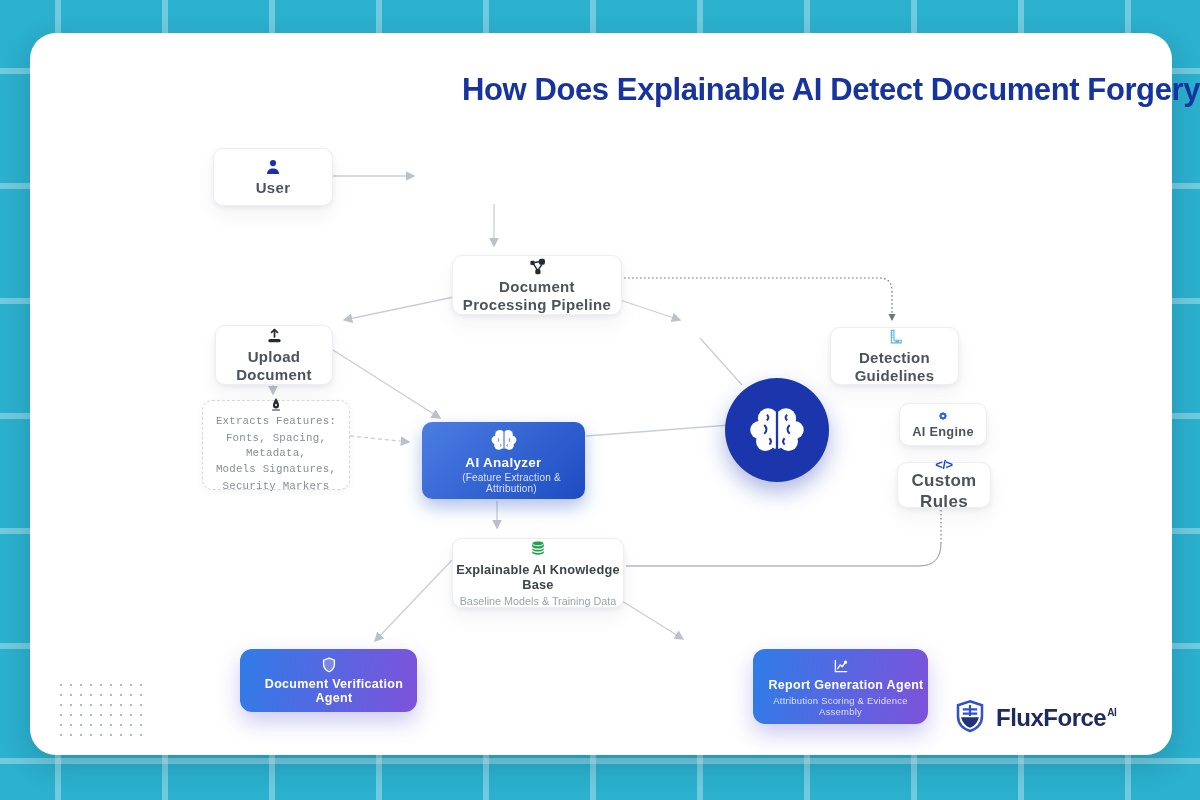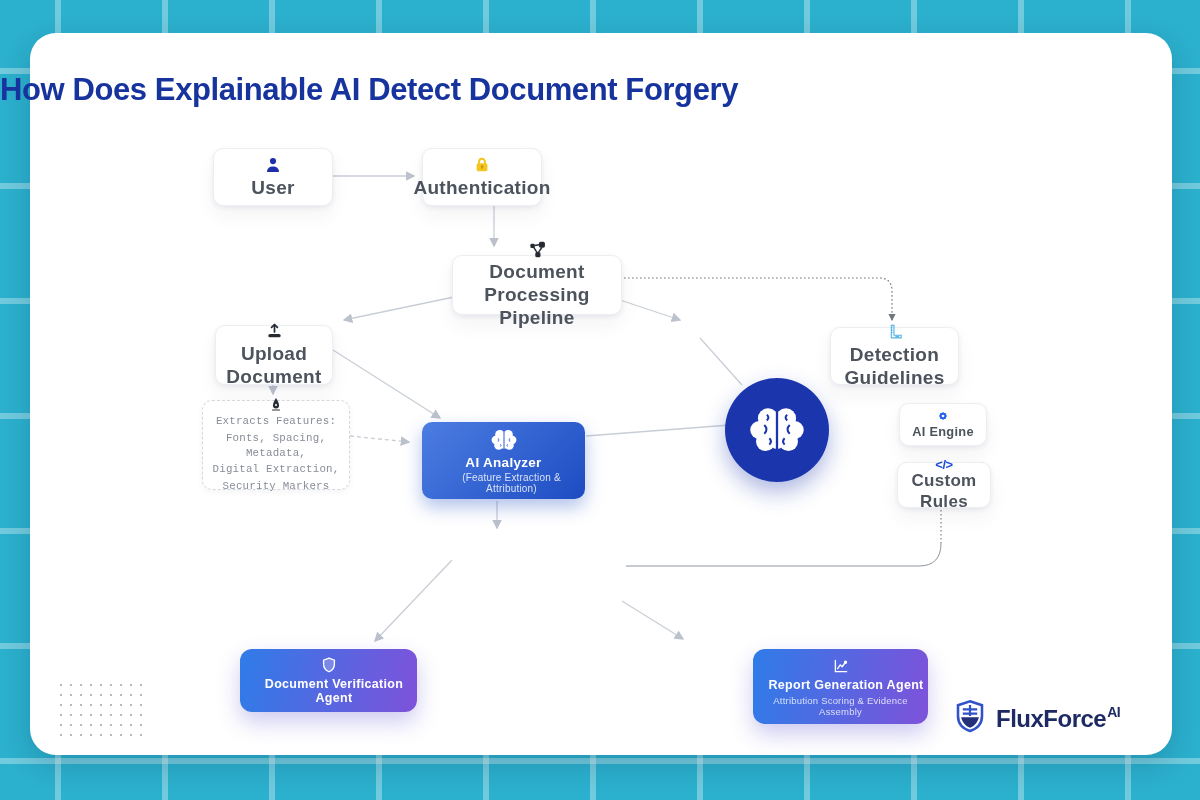--- a/index.html
+++ b/index.html
@@ -6,28 +6,28 @@
   body{font-family:"Liberation Sans","DejaVu Sans",sans-serif;}
   #stage{position:relative;width:1200px;height:800px;overflow:hidden;
     background-color:#2bb0cd;
     background-image:
       linear-gradient(to right, rgba(255,255,255,.33) 6px, transparent 6px),
       linear-gradient(to bottom, rgba(255,255,255,.33) 6px, transparent 6px);
     background-size:107px 115px;
     background-position:55px 68px;}
   #card{position:absolute;left:30px;top:33px;width:1142px;height:722px;background:#ffffff;
     border-radius:26px;box-shadow:0 10px 28px rgba(0,30,60,.18);}
-  #title{position:absolute;left:0;top:72px;width:1200px;text-align:left;
+  #title{position:absolute;left:0;top:72px;width:1200px;text-align:right;
     font-size:31px;font-weight:800;color:#17339d;letter-spacing:-.4px;}
   svg.connectors{position:absolute;left:0;top:0;pointer-events:none;}
   .node{position:absolute;background:#fff;border:1px solid #eceef2;border-radius:10px;
     box-shadow:0 2px 5px rgba(30,40,70,.07),0 10px 20px rgba(30,40,70,.05);
     display:flex;flex-direction:column;align-items:center;justify-content:center;
     gap:2px;text-align:center;}
-  .lbl{font-weight:700;color:#4d535d;font-size:19px;letter-spacing:.3px;line-height:1.2;}
+  .lbl{font-weight:700;color:#4d535d;font-size:15px;letter-spacing:.3px;line-height:1.2;}
   .node .icon{display:flex;align-items:center;justify-content:center;line-height:1;}
   .extracts{border:1px dashed #d3d7de;box-shadow:0 2px 6px rgba(30,40,70,.05);}
   .extracts .exline{font-size:10.8px;color:#878e98;line-height:1.38;font-weight:400;letter-spacing:.2px;font-family:Liberation Mono, monospace;}
   .analyzer{background:linear-gradient(135deg,#4c7de2,#1d4cc2);border:none;border-radius:10px;
     box-shadow:0 8px 18px rgba(29,76,194,.35);}
   .analyzer .a-title{color:#fff;font-weight:700;font-size:13.5px;letter-spacing:.3px;}
   .analyzer .a-sub{color:rgba(255,255,255,.82);font-size:10px;letter-spacing:.2px;padding-left:16px;}
   .agent{background:linear-gradient(100deg,#2f7ce8,#7e52da);border:none;border-radius:12px;
     box-shadow:0 10px 22px rgba(90,80,210,.30);}
   .agent .a-title{color:#fff;font-weight:700;font-size:12.5px;letter-spacing:.3px;margin-left:11px;}
@@ -36,21 +36,21 @@
   .kb .kb-sub{color:#9aa1ab;font-size:10.8px;}
   #brain-circle{position:absolute;left:725px;top:378px;width:104px;height:104px;border-radius:50%;
     background:#1b35ad;display:flex;align-items:center;justify-content:center;
     box-shadow:0 10px 22px rgba(27,53,173,.35);}
   .code-glyph{font-weight:800;color:#1d4ed8;font-size:13px;letter-spacing:-.5px;}
   #dots{position:absolute;left:56px;top:680px;width:88px;height:56px;
     background-image:radial-gradient(#99a1ac 1.1px, transparent 1.4px);
     background-size:10px 10px;opacity:.75;}
   #logo{position:absolute;left:952px;top:697px;display:flex;align-items:center;gap:8px;}
   #logo .brand{font-size:24px;font-weight:800;color:#1e2a63;letter-spacing:-.5px;}
-  #logo sup{font-size:14px;font-weight:800;color:#1e2a63;vertical-align:10px;margin-left:1px;}
+  #logo sup{font-size:10px;font-weight:800;color:#1e2a63;vertical-align:10px;margin-left:1px;}
 </style>
 </head>
 <body>
 
 <div id="stage">
   <div id="card"></div>
 
   <div id="title">How Does Explainable AI Detect Document Forgery</div>
 
   <svg class="connectors" width="1200" height="800" viewBox="0 0 1200 800">
@@ -84,31 +84,20 @@
   <div class="node" style="left:213px;top:148px;width:118px;height:56px">
     <span class="icon">
       <svg width="20" height="20" viewBox="0 0 24 24">
           <circle cx="12" cy="7.3" r="3.7" fill="#1d30aa"></circle>
           <path d="M4.8,20.5 c0,-4.4 3.2,-6.6 7.2,-6.6 s7.2,2.2 7.2,6.6 Z" fill="#1d30aa"></path>
         </svg>
     </span>
     <span class="lbl">User</span>
   </div>
 
-  <div class="node" style="left:422px;top:148px;width:118px;height:56px">
-    <span class="icon">
-      <svg width="20" height="20" viewBox="0 0 24 24">
-          <path d="M8.5,10.5 V8 a3.5,3.5 0 0 1 7,0 v2.5" stroke="#f2c51f" stroke-width="2.4" fill="none"></path>
-          <rect x="5.5" y="10" width="13" height="9.5" rx="2" fill="#f2c51f"></rect>
-          <circle cx="12" cy="13.8" r="1.5" fill="#c9950a"></circle>
-          <rect x="11.3" y="14.2" width="1.4" height="2.8" rx=".7" fill="#c9950a"></rect>
-        </svg>
-    </span>
-    <span class="lbl">Authentication</span>
-  </div>
 
   <div class="node" style="left:452px;top:255px;width:168px;height:58px">
     <span class="icon">
       <svg width="19" height="19" viewBox="0 0 24 24">
           <g stroke="#262b33" stroke-width="1.8">
             <path d="M7,9 L11.5,16"></path>
             <path d="M17.5,9.5 L13,16"></path>
             <path d="M8.5,7 L14,6"></path>
           </g>
           <rect x="13.8" y="2.3" width="7.6" height="7.6" rx="2.2" fill="#262b33"></rect>
@@ -141,21 +130,21 @@
   <div class="node extracts" style="left:202px;top:400px;width:146px;height:88px">
     <span class="icon">
       <svg width="16" height="16" viewBox="0 0 24 24">
           <path d="M12,3 C9.4,6.8 7.4,11.4 7.4,14.2 a4.6,4.6 0 0 0 9.2,0 C16.6,11.4 14.6,6.8 12,3 Z" fill="#2a2f37"></path>
           <circle cx="12" cy="13.6" r="1.5" fill="#fff"></circle>
           <path d="M6.8,21 h10.4" stroke="#2a2f37" stroke-width="1.8" stroke-linecap="round"></path>
         </svg>
     </span>
     <span class="exline">Extracts Features:</span>
     <span class="exline">Fonts, Spacing, Metadata,</span>
-    <span class="exline">Digital Extraction,</span>
+    <span class="exline">Models Signatures,</span>
     <span class="exline">Security Markers</span>
   </div>
 
   <div class="node analyzer" style="left:422px;top:422px;width:163px;height:77px">
     <span class="icon">
       <svg width="30" height="26" viewBox="0 0 48 44">
           <g fill="#ffffff">
             <circle cx="17" cy="13" r="8"></circle>
             <circle cx="31" cy="13" r="8"></circle>
             <circle cx="10" cy="22" r="7"></circle>
@@ -216,20 +205,31 @@
         </svg>
     </span>
     <span class="lbl" style="font-size:12.8px">AI Engine</span>
   </div>
 
   <div class="node" style="left:897px;top:462px;width:92px;height:44px;gap:0px">
     <span class="icon code-glyph">&lt;/&gt;</span>
     <span class="lbl" style="font-size:17px">Custom Rules</span>
   </div>
 
+  <div class="node kb" style="left:452px;top:538px;width:170px;height:68px;gap:3px">
+    <span class="icon">
+      <svg width="20" height="20" viewBox="0 0 24 24">
+          <path d="M5,5.2 a7,2.9 0 0 1 14,0 V16 a7,2.9 0 0 1 -14,0 Z" fill="#1fa24d"></path>
+          <path d="M5,9.3 a7,2.9 0 0 0 14,0 M5,13 a7,2.9 0 0 0 14,0" stroke="#ffffff" stroke-width="1.6" fill="none"></path>
+          <ellipse cx="12" cy="5.2" rx="7" ry="2.9" fill="#1fa24d" stroke="#ffffff" stroke-width="1.2"></ellipse>
+        </svg>
+    </span>
+    <span class="kb-title">Explainable AI Knowledge Base</span>
+    <span class="kb-sub">Baseline Models &amp; Training Data</span>
+  </div>
 
   <div class="node agent" style="left:240px;top:649px;width:177px;height:63px;gap:3px">
     <span class="icon">
       <svg width="18" height="18" viewBox="0 0 24 24">
           <path d="M12,2.8 L19.2,5.6 V11 C19.2,15.8 16.3,19.2 12,21 C7.7,19.2 4.8,15.8 4.8,11 V5.6 Z" stroke="#ffffff" stroke-width="1.8" fill="rgba(255,255,255,.22)"></path>
         </svg>
     </span>
     <span class="a-title">Document Verification Agent</span>
   </div>
 

